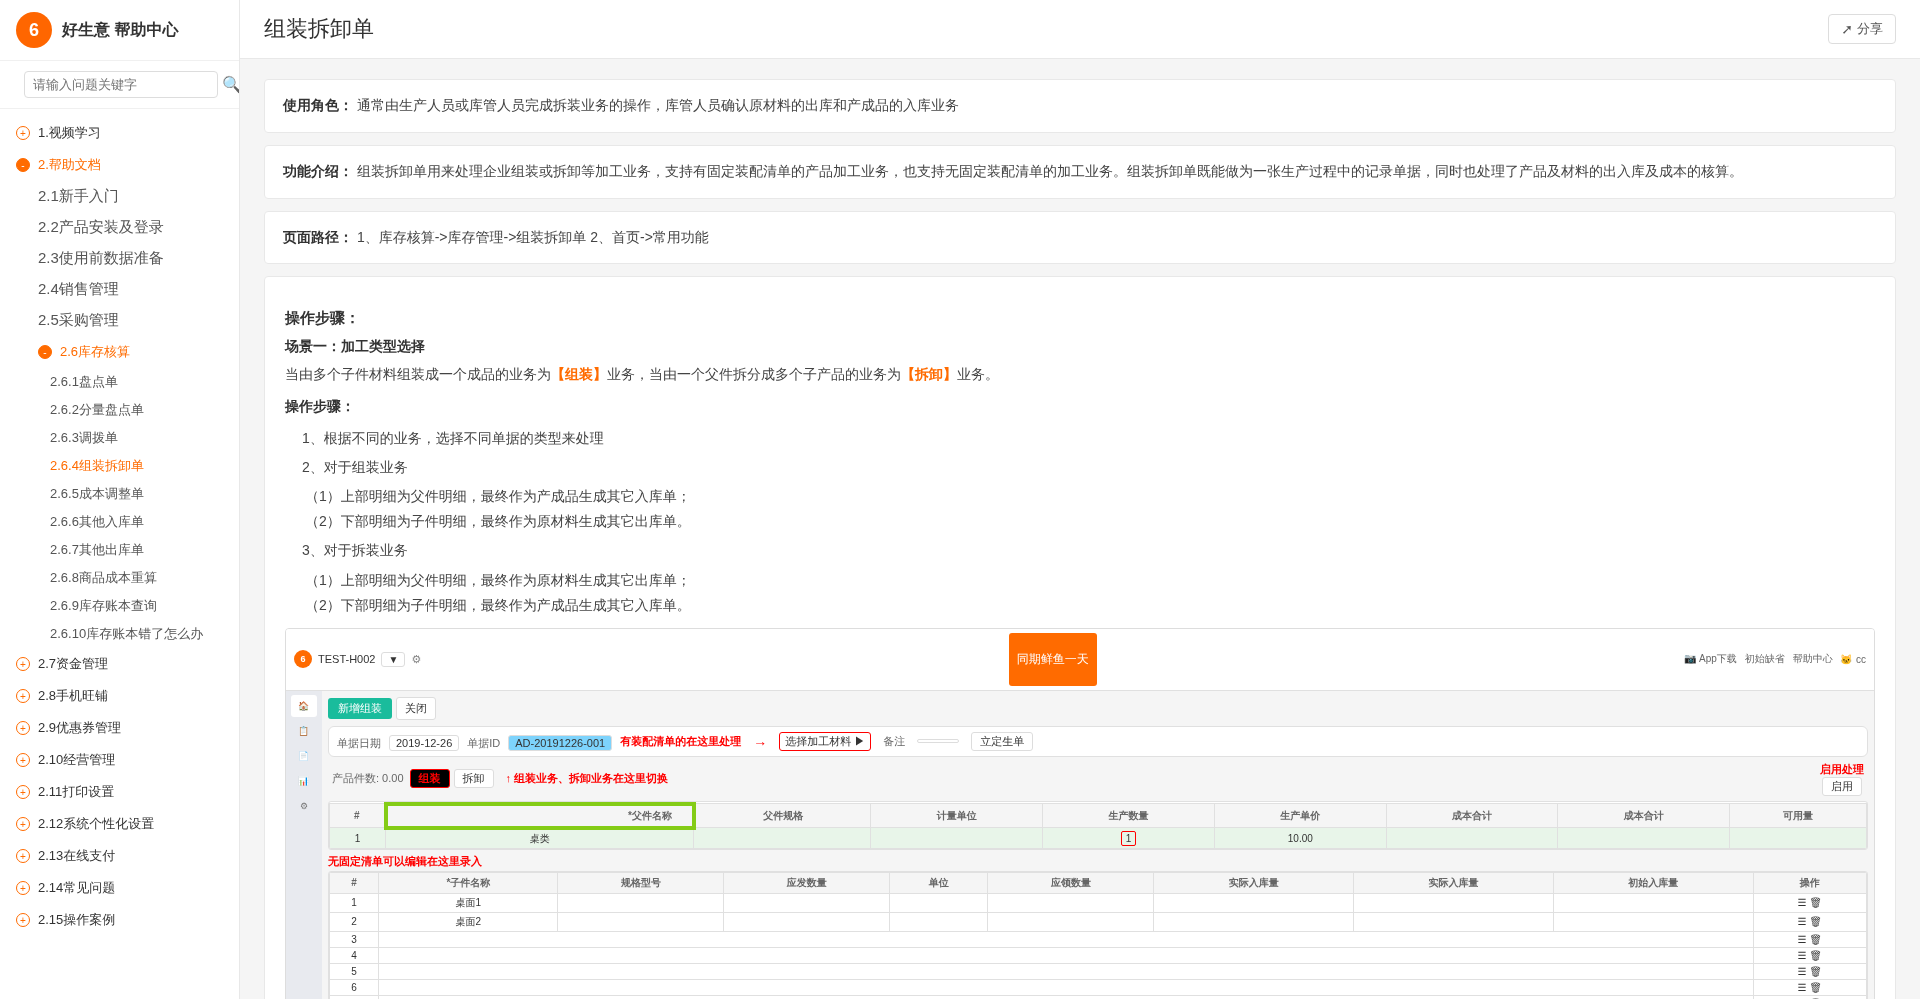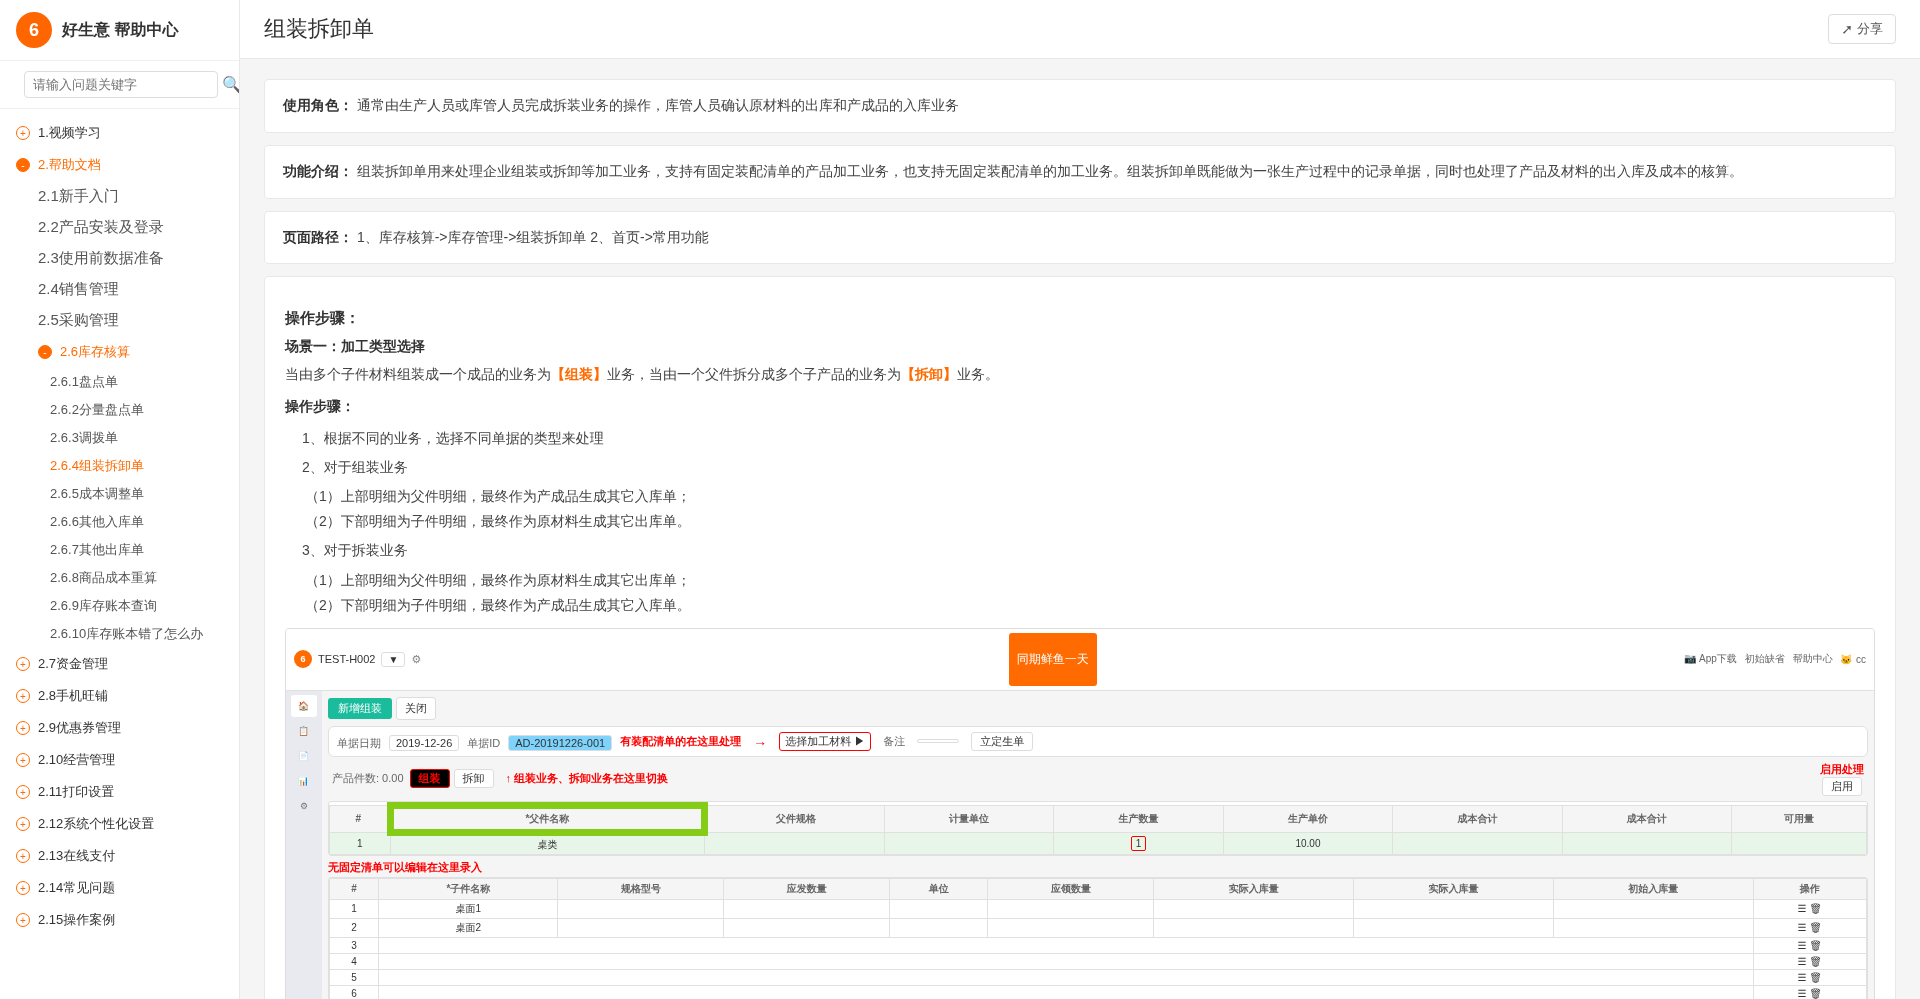--- a/index.html
+++ b/index.html
@@ -382,21 +382,21 @@
                   <span style="color:red;font-size:11px;font-weight:bold;">启用处理</span>
                   <div style="border:1px solid #ddd;border-radius:3px;padding:1px 8px;font-size:11px;background:#fff;">启用</div>
                 </div>
               </div>
 
               <div style="background:#fff;border:1px solid #e0e0e0;border-radius:3px;margin-bottom:4px;overflow:hidden;">
                 <table style="width:100%;border-collapse:collapse;font-size:10px;">
                   <thead>
                     <tr style="background:#f5f5f5;">
                       <th style="border:1px solid #e0e0e0;padding:3px 4px;color:#666;text-align:center;">#</th>
-                      <th style="border:7px solid #84cc16;padding:3px 20px;color:#666;text-align:center;">*父件名称</th>
+                      <th style="border:4px solid #84cc16;padding:3px 20px;color:#666;text-align:right;">*父件名称</th>
                       <th style="border:1px solid #e0e0e0;padding:3px 4px;color:#666;text-align:center;">父件规格</th>
                       <th style="border:1px solid #e0e0e0;padding:3px 4px;color:#666;text-align:center;">计量单位</th>
                       <th style="border:1px solid #e0e0e0;padding:3px 4px;color:#666;text-align:center;">生产数量</th>
                       <th style="border:1px solid #e0e0e0;padding:3px 4px;color:#666;text-align:center;">生产单价</th>
                       <th style="border:1px solid #e0e0e0;padding:3px 4px;color:#666;text-align:center;">成本合计</th>
                       <th style="border:1px solid #e0e0e0;padding:3px 4px;color:#666;text-align:center;">成本合计</th>
                       <th style="border:1px solid #e0e0e0;padding:3px 4px;color:#666;text-align:center;">可用量</th>
                     </tr>
                   </thead>
                   <tbody>

